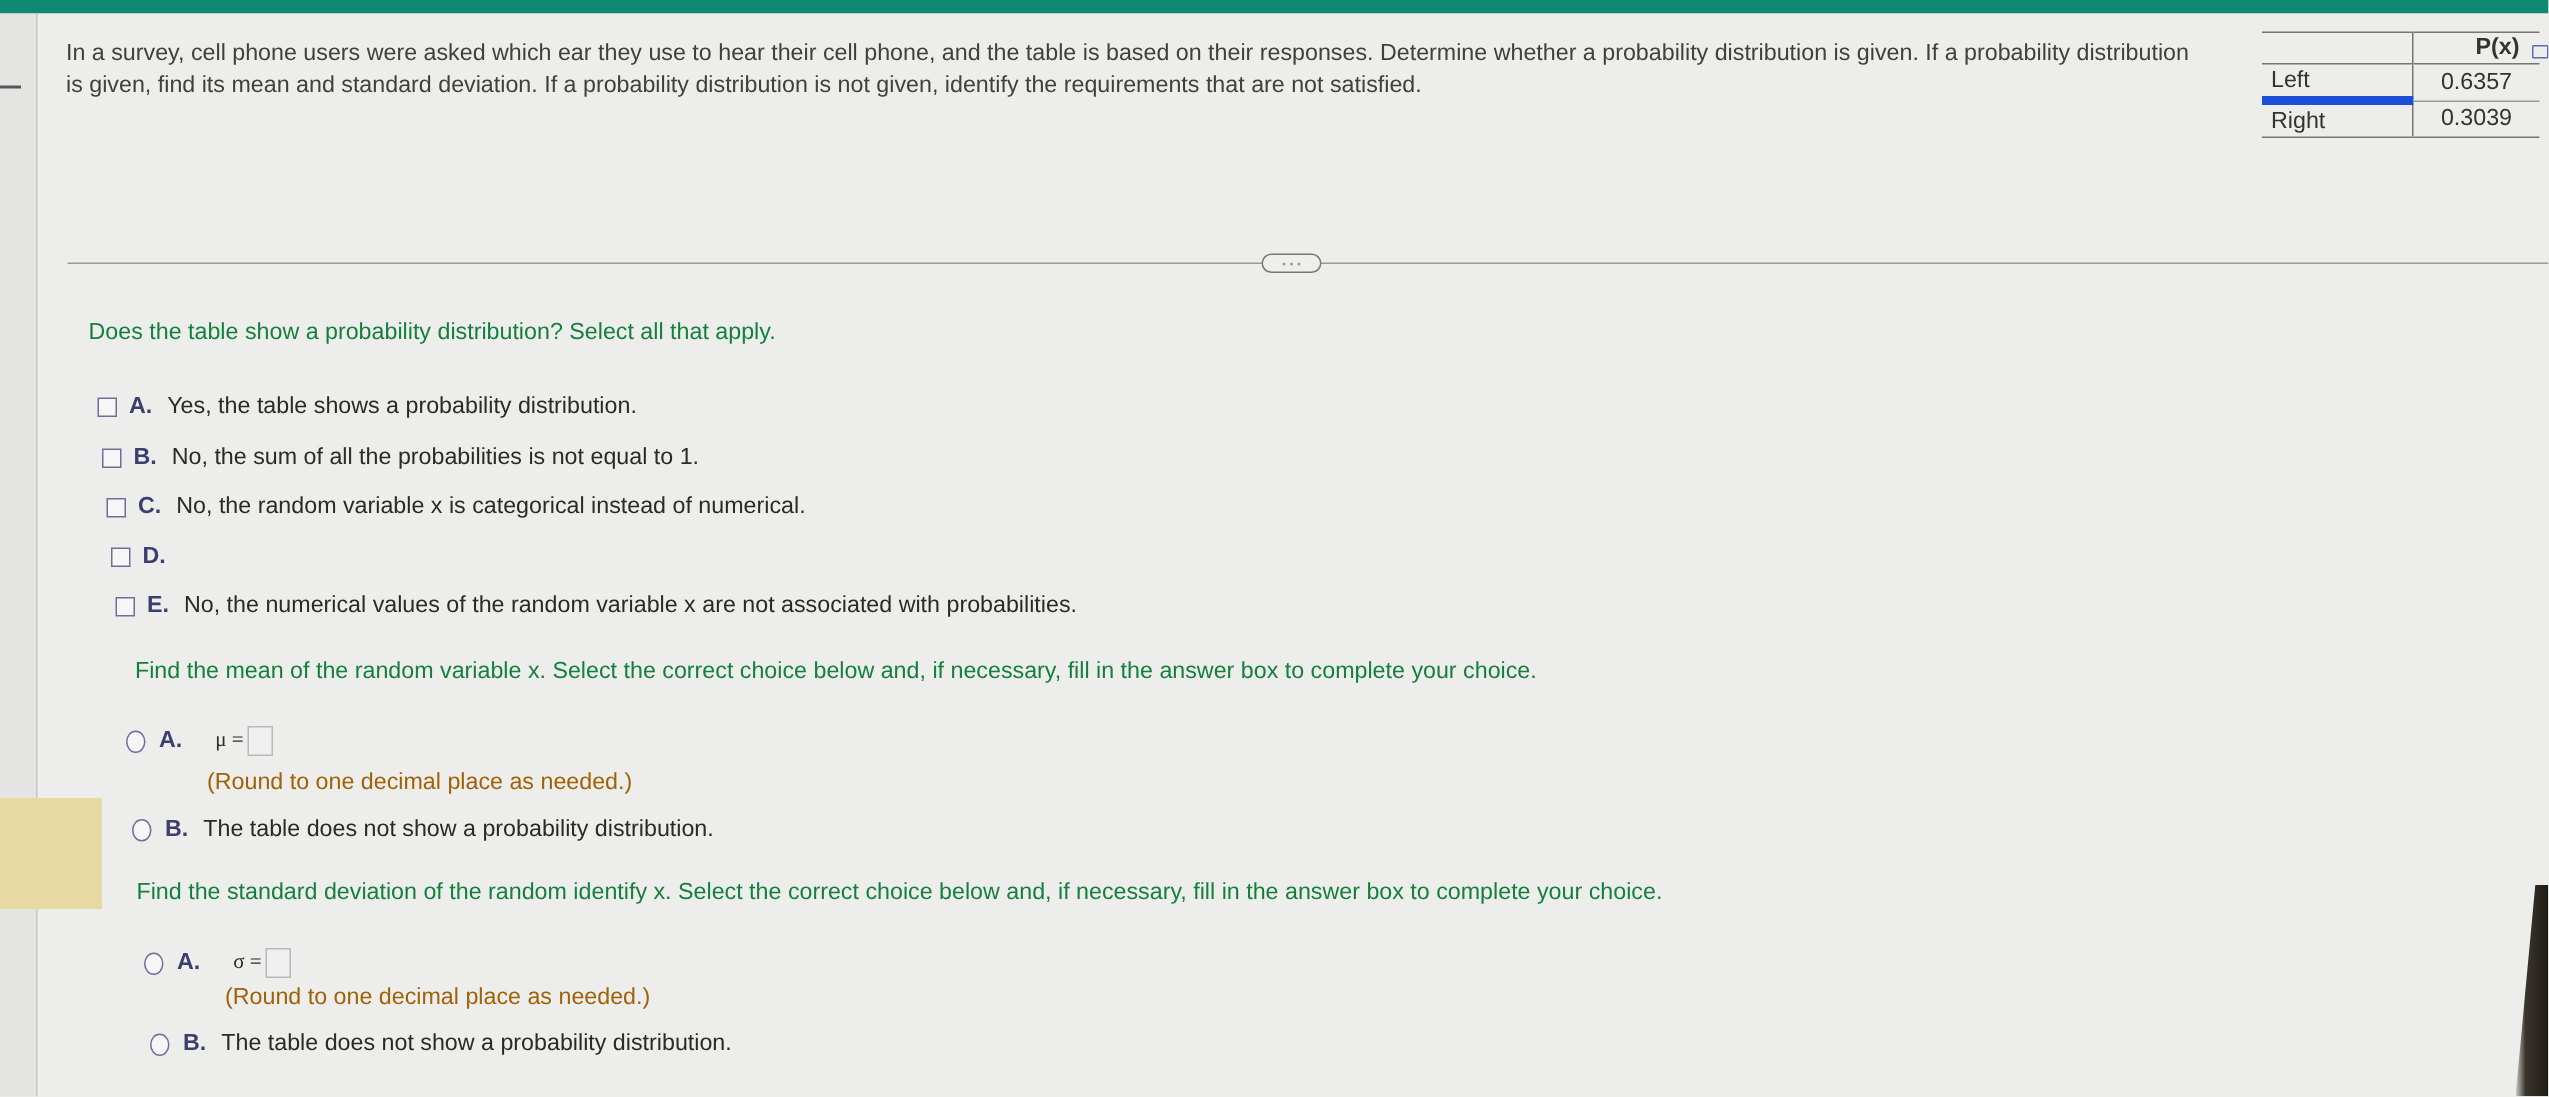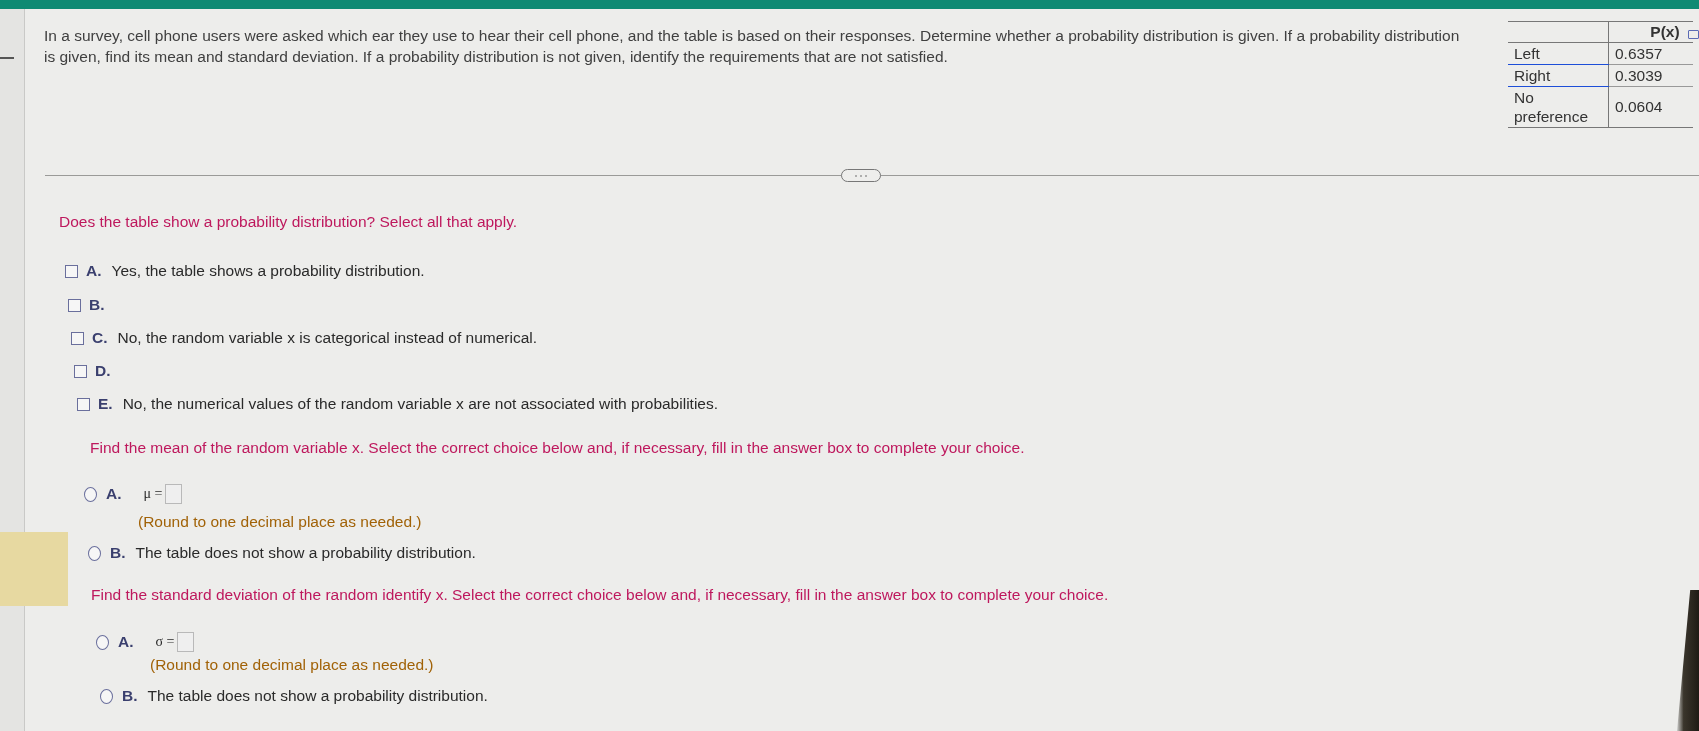--- a/index.html
+++ b/index.html
@@ -14,29 +14,29 @@
   .left-tick { position:absolute; left:0; top:48px; width:14px; height:2px; background:#555; }
   .highlight { position:absolute; left:0; top:532px; width:68px; height:74px; background:#e7d9a1; }
   .page { position:absolute; left:25px; top:9px; right:0; bottom:0; background:#ededeb; }
   .dark-edge { position:absolute; right:0; top:590px; width:22px; height:141px; background:linear-gradient(90deg,#cfcfcd 0%, #3a352c 30%, #1f1b15 100%); clip-path:polygon(60% 0,100% 0,100% 100%,0 100%); }
   .question { position:absolute; left:44px; top:25px; width:1420px; font-size:15.5px; line-height:21px; color:#404040; }
   .table-wrap { position:absolute; left:1508px; top:21px; }
   table.dist { border-collapse:collapse; font-size:15.5px; color:#333; }
   table.dist td, table.dist th { padding:1px 6px; }
   table.dist th { font-weight:bold; text-align:center; border-bottom:1px solid #777; border-top:1px solid #777;padding-left:34px; }
   table.dist th.blank { border-top:1px solid #777; }
-  table.dist td.label { text-align:left; border-bottom:1px solid #1d4ed8; width:88px; line-height:19px; }
-  table.dist td.val { border-left:1px solid #777; border-bottom:1px solid #999; width:72px; }
+  table.dist td.label { text-align:left; border-bottom:6px solid #1d4ed8; width:88px; line-height:19px; }
+  table.dist td.val { text-align:center; border-left:1px solid #777; border-bottom:1px solid #999; width:72px; }
   table.dist th.px { border-left:1px solid #777; }
   table.dist tr:last-child td { border-bottom:1px solid #777; }
   .popout { position:absolute; left:1688px; top:30px; width:9px; height:7px; border:1.5px solid #5b6bb5; border-radius:1px; }
   .divider { position:absolute; left:45px; top:175px; width:1654px; height:1px; background:#9a9a98; }
   .more-btn { position:absolute; left:841px; top:169px; width:38px; height:11px; border:1.5px solid #777; border-radius:7px; background:#eeeeec; display:flex; align-items:center; justify-content:center; gap:3px; font-size:8px; color:#888; line-height:1; }
   .more-btn span.dot { width:2px; height:2px; background:#999; border-radius:50%; display:inline-block; }
-  .prompt { position:absolute; font-size:15.5px; color:#be185d; }
+  .prompt { position:absolute; font-size:15.5px; color:#15803d; }
   .cb-row { position:absolute; display:flex; align-items:center; font-size:15.5px; color:#2a2a2a; }
   .checkbox { width:13px; height:13px; border:1.5px solid #6a6f9c; background:#f6f6f6; margin-right:8px; box-sizing:border-box; }
   .opt-letter { font-weight:bold; color:#3a3f6e; margin-right:10px; }
   .radio-row { position:absolute; display:flex; align-items:center; font-size:15.5px; color:#2a2a2a; }
   .radio { width:13px; height:15px; border:1.5px solid #6a6f9c; border-radius:50%; background:#f6f6f6; margin-right:9px; box-sizing:border-box; }
   .sym { font-family:"Liberation Serif", serif; font-size:14px; margin-left:12px; margin-right:3px; }
   .ans-box { width:17px; height:20px; border:1.5px solid #b9b9b9; background:#efefef; box-sizing:border-box; }
   .note { position:absolute; font-size:15.5px; color:#a16207; }
 </style>
 </head>
@@ -60,24 +60,20 @@
       <th class="px">P(x)</th>
     </tr>
     <tr>
       <td class="label">Left</td>
       <td class="val">0.6357</td>
     </tr>
     <tr>
       <td class="label">Right</td>
       <td class="val">0.3039</td>
     </tr>
-    <tr>
-      <td class="label"><span>No</span><br><span>preference</span></td>
-      <td class="val">0.0604</td>
-    </tr>
   </tbody>
     </table>
 </div>
 <div class="popout"></div>
 
 <div class="divider"></div>
 <div class="more-btn">
   <span class="dot"></span>
     <span class="dot"></span>
     <span class="dot"></span>
@@ -86,20 +82,21 @@
 <div class="prompt" style="left:59px; top:213px;">Does the table show a probability distribution? Select all that apply.</div>
 
 <div class="cb-row" style="left:65px; top:262px;">
   <span class="checkbox"></span>
   <span class="opt-letter">A.</span>
   <span>Yes, the table shows a probability distribution.</span>
 </div>
 <div class="cb-row" style="left:68px; top:296px;">
   <span class="checkbox"></span>
   <span class="opt-letter">B.</span>
+  <span>No, the sum of all the probabilities is not equal to 1.</span>
 </div>
 <div class="cb-row" style="left:71px; top:329px;">
   <span class="checkbox"></span>
   <span class="opt-letter">C.</span>
   <span>No, the random variable x is categorical instead of numerical.</span>
 </div>
 <div class="cb-row" style="left:74px; top:362px;">
   <span class="checkbox"></span>
   <span class="opt-letter">D.</span>
 </div>

